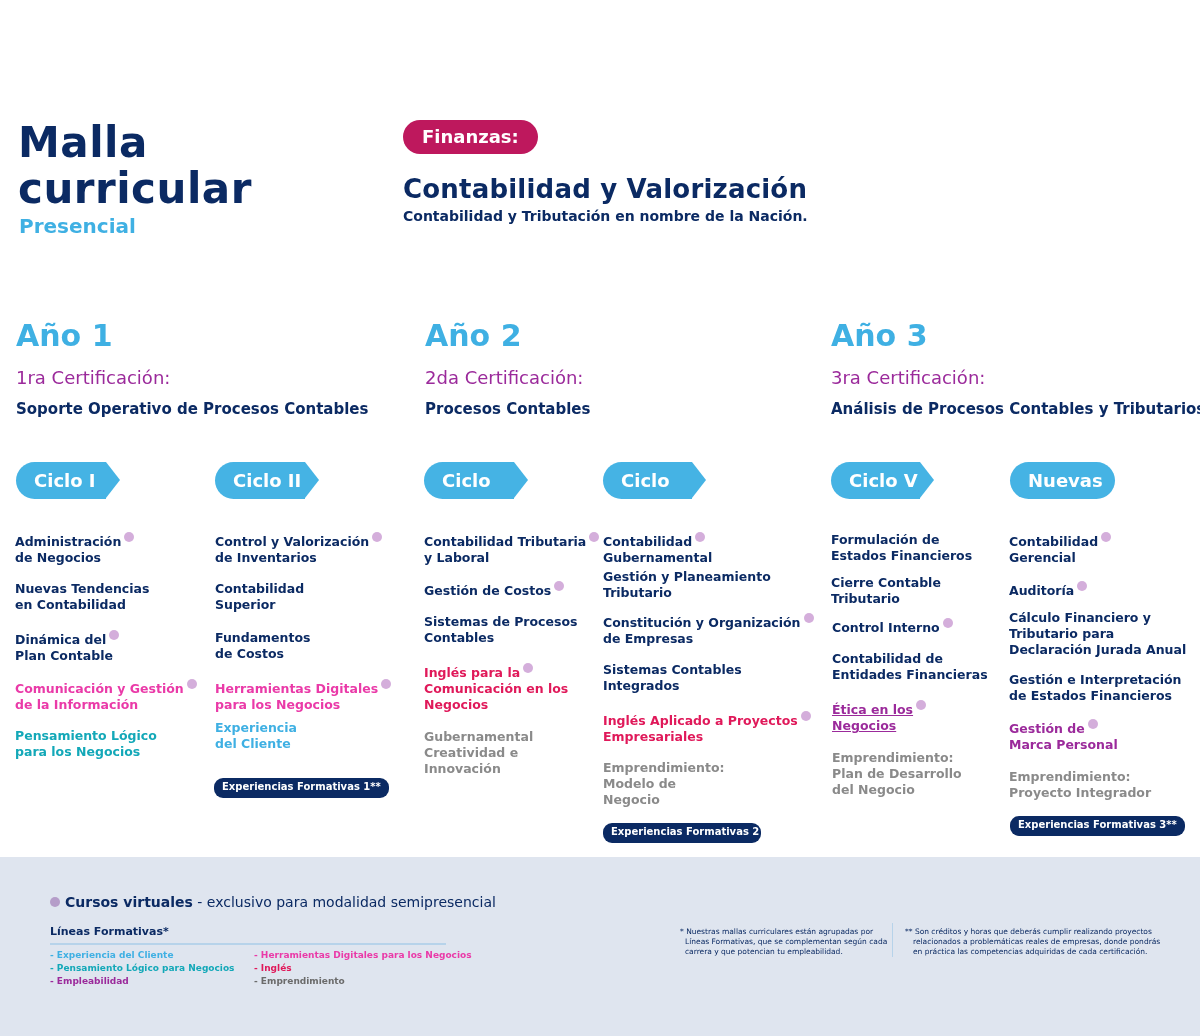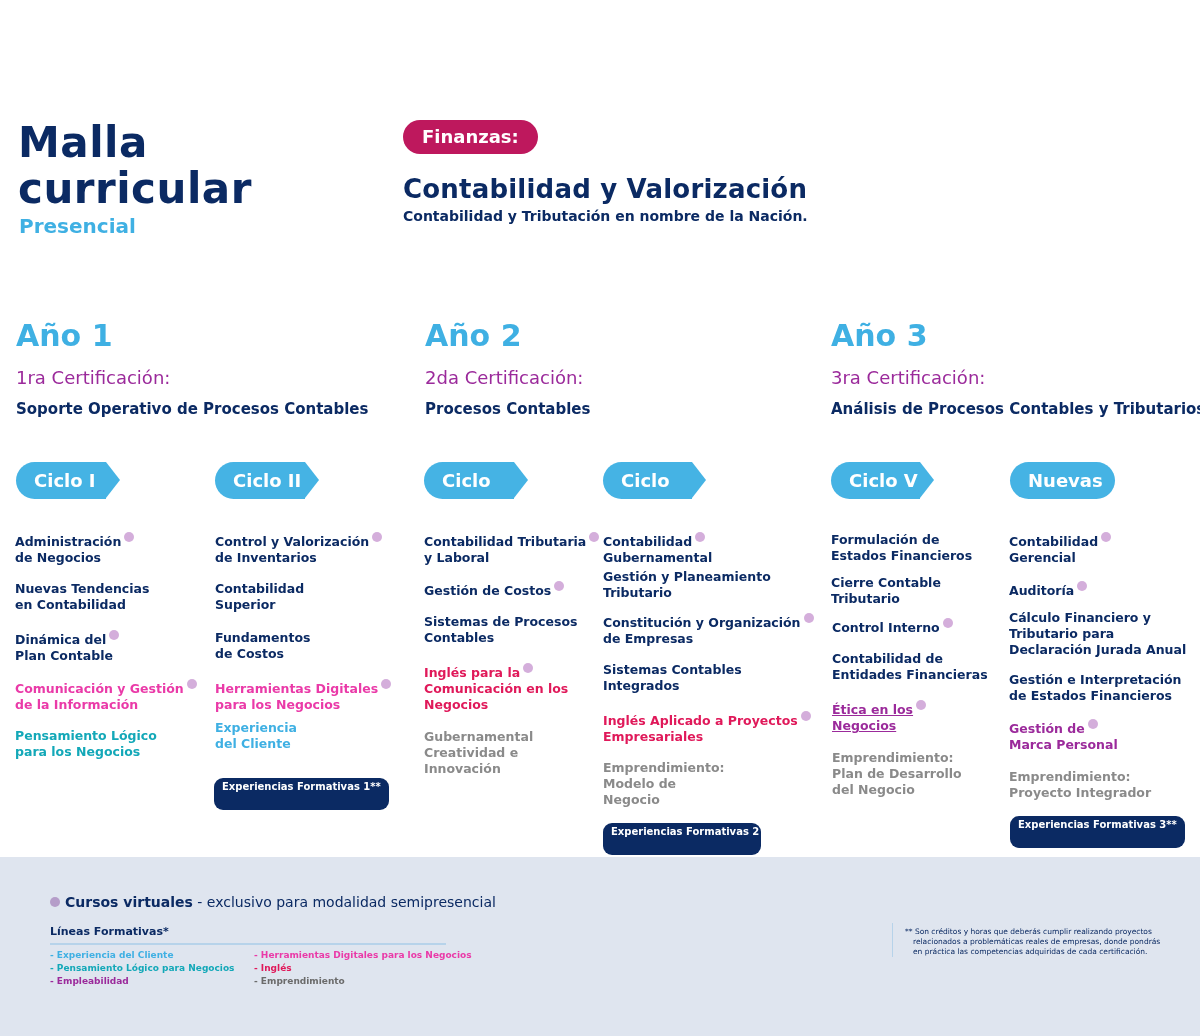--- a/index.html
+++ b/index.html
@@ -35,21 +35,21 @@
   .course { font-size: 12.5px; font-weight: bold; line-height: 16px; position: relative; display: block; }
   .course .dot { display: inline-block; width: 10px; height: 10px; border-radius: 50%; background: #d4aedb; margin-left: 3px; vertical-align: 4px; }
   .c-navy { color: #0b2a63; }
   .c-pink { color: #ea3aa8; }
   .c-teal { color: #13a8b8; }
   .c-sky { color: #3fb0e3; }
   .c-red { color: #e0195a; }
   .c-purple { color: #9b2a9b; }
   .c-gray { color: #8a8a8a; }
 
-  .exp-pill { position: absolute; background: #0b2a63; color: #fff; font-weight: bold; font-size: 10px; height: 32px; line-height: 18px; padding: 0 8px; border-radius: 9px; white-space: nowrap; }
+  .exp-pill { position: absolute; background: #0b2a63; color: #fff; font-weight: bold; font-size: 10px; height: 20px; line-height: 18px; padding: 0 8px; border-radius: 9px; white-space: nowrap; }
 
   
   .footer { position: absolute; left: 0; top: 857px; width: 1200px; height: 179px; background: #dfe5ef; }
   .virtual-note { position: absolute; left: 50px; top: 37px; font-size: 14px; color: #0b2a63; }
   .virtual-note .dot { display: inline-block; width: 10px; height: 10px; border-radius: 50%; background: #b59dc9; margin-right: 5px; vertical-align: 0px; }
   .virtual-note b { font-weight: bold; }
   .lines-title { position: absolute; left: 50px; top: 68px; font-size: 11px; font-weight: bold; color: #0b2a63; }
   .lines-rule { position: absolute; left: 50px; top: 86px; width: 396px; height: 2px; background: #b7d3ea; }
   .lines-list { position: absolute; top: 92px; font-size: 9px; font-weight: bold; line-height: 13px; }
   .fn { position: absolute; top: 70px; font-size: 7.5px; line-height: 10px; color: #0b2a63; }
@@ -260,19 +260,24 @@
     <div style="color:#3fb0e3;">- Experiencia del Cliente</div>
     <div style="color:#13a8b8;">- Pensamiento Lógico para Negocios</div>
     <div style="color:#9b2a9b;">- Empleabilidad</div>
   </div>
   <div class="lines-list" style="left:254px;">
     <div style="color:#ea3aa8;">- Herramientas Digitales para los Negocios</div>
     <div style="color:#e0195a;">- Inglés</div>
     <div style="color:#6b6b6b;">- Emprendimiento</div>
   </div>
 
+  <div class="fn" style="left:680px;">
+    <div>* Nuestras mallas curriculares están agrupadas por</div>
+    <div style="padding-left:5px;">Líneas Formativas, que se complementan según cada</div>
+    <div style="padding-left:5px;">carrera y que potencian tu empleabilidad.</div>
+  </div>
   <div class="fn-divider"></div>
   <div class="fn" style="left:905px;">
     <div>** Son créditos y horas que deberás cumplir realizando proyectos</div>
     <div style="padding-left:8px;">relacionados a problemáticas reales de empresas, donde pondrás</div>
     <div style="padding-left:8px;">en práctica las competencias adquiridas de cada certificación.</div>
   </div>
 </div>
 
 </body></html>

